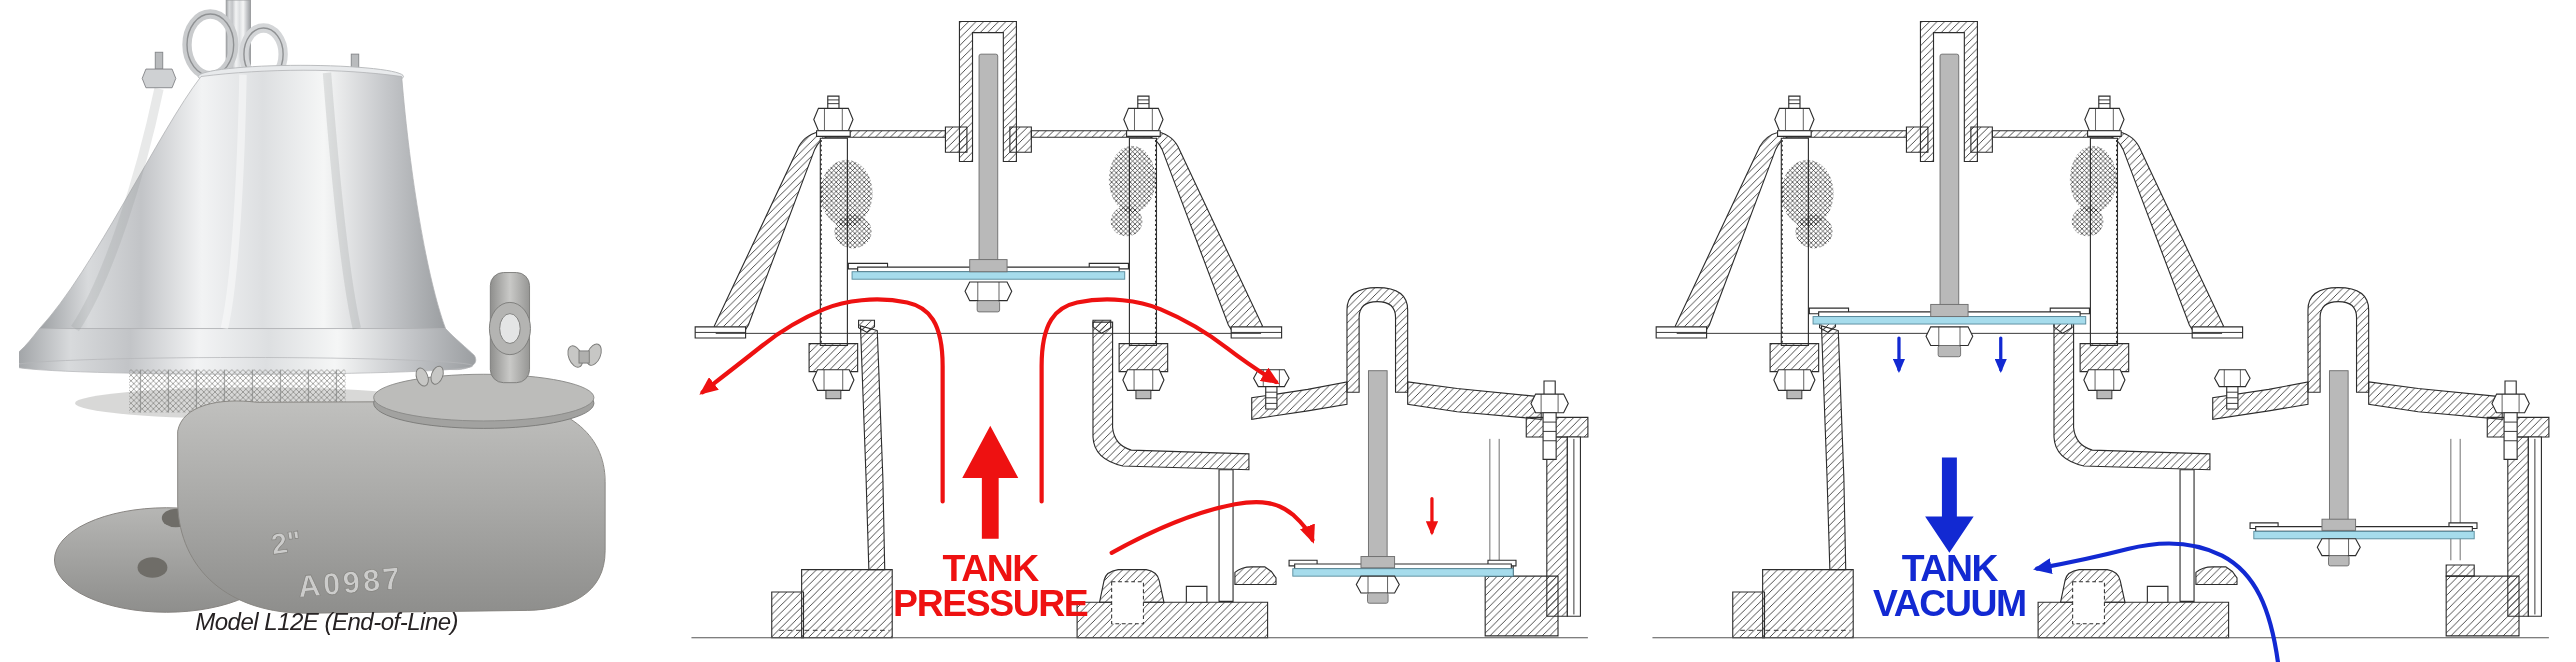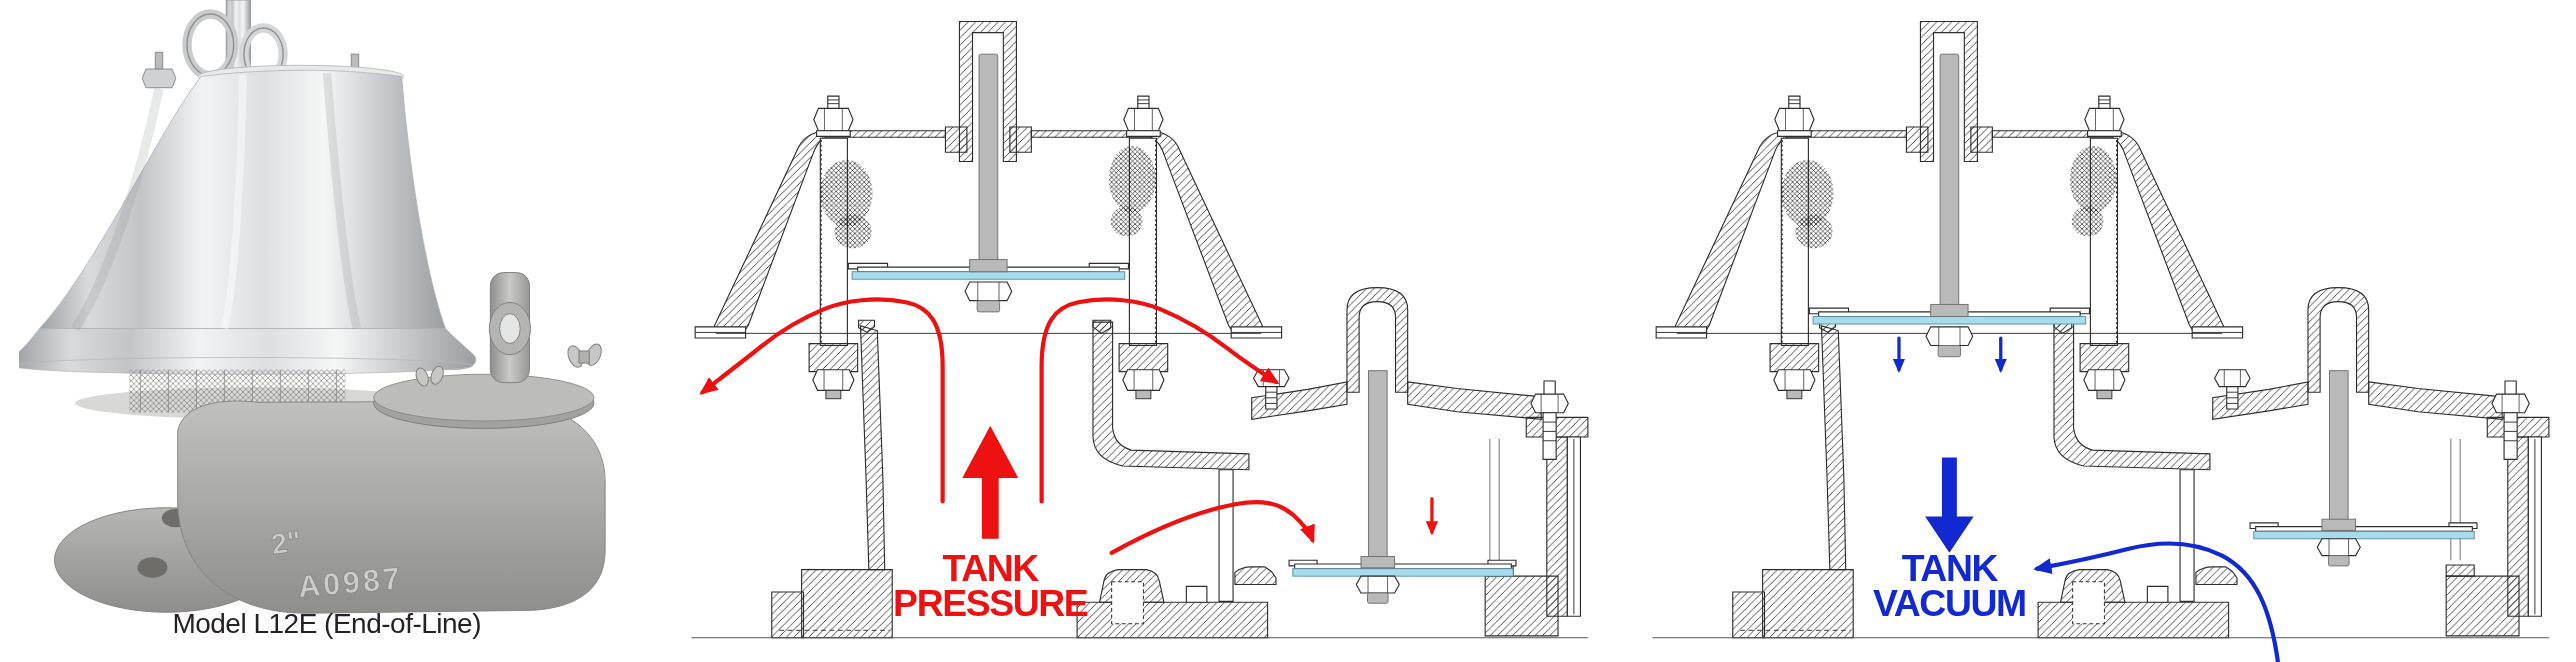--- a/index.html
+++ b/index.html
@@ -3,21 +3,21 @@
 <meta charset="utf-8">
 <style>
   html,body{margin:0;padding:0;background:#ffffff;}
   #stage{position:relative;width:2576px;height:663px;background:#ffffff;overflow:hidden;
          font-family:"Liberation Sans",sans-serif;}
   .panel{position:absolute;top:0;height:663px;}
   #photo-panel{left:18.7px;width:626px;}
   #pressure-panel{left:654px;width:962px;}
   #vacuum-panel{left:1615px;width:962px;}
   .caption{position:absolute;left:0;top:608px;width:616px;text-align:center;
-           font-size:28px;font-weight:500;letter-spacing:-0.5px;color:#262223;}
+           font-size:24px;font-weight:500;letter-spacing:-0.5px;color:#262223;font-style:italic;}
   svg{display:block;}
 </style>
 </head>
 <body>
 
 <div id="stage">
 
   <div class="panel" id="photo-panel">
     <div id="photo-art">
         <svg width="616" height="616" viewBox="0 0 660 660">

